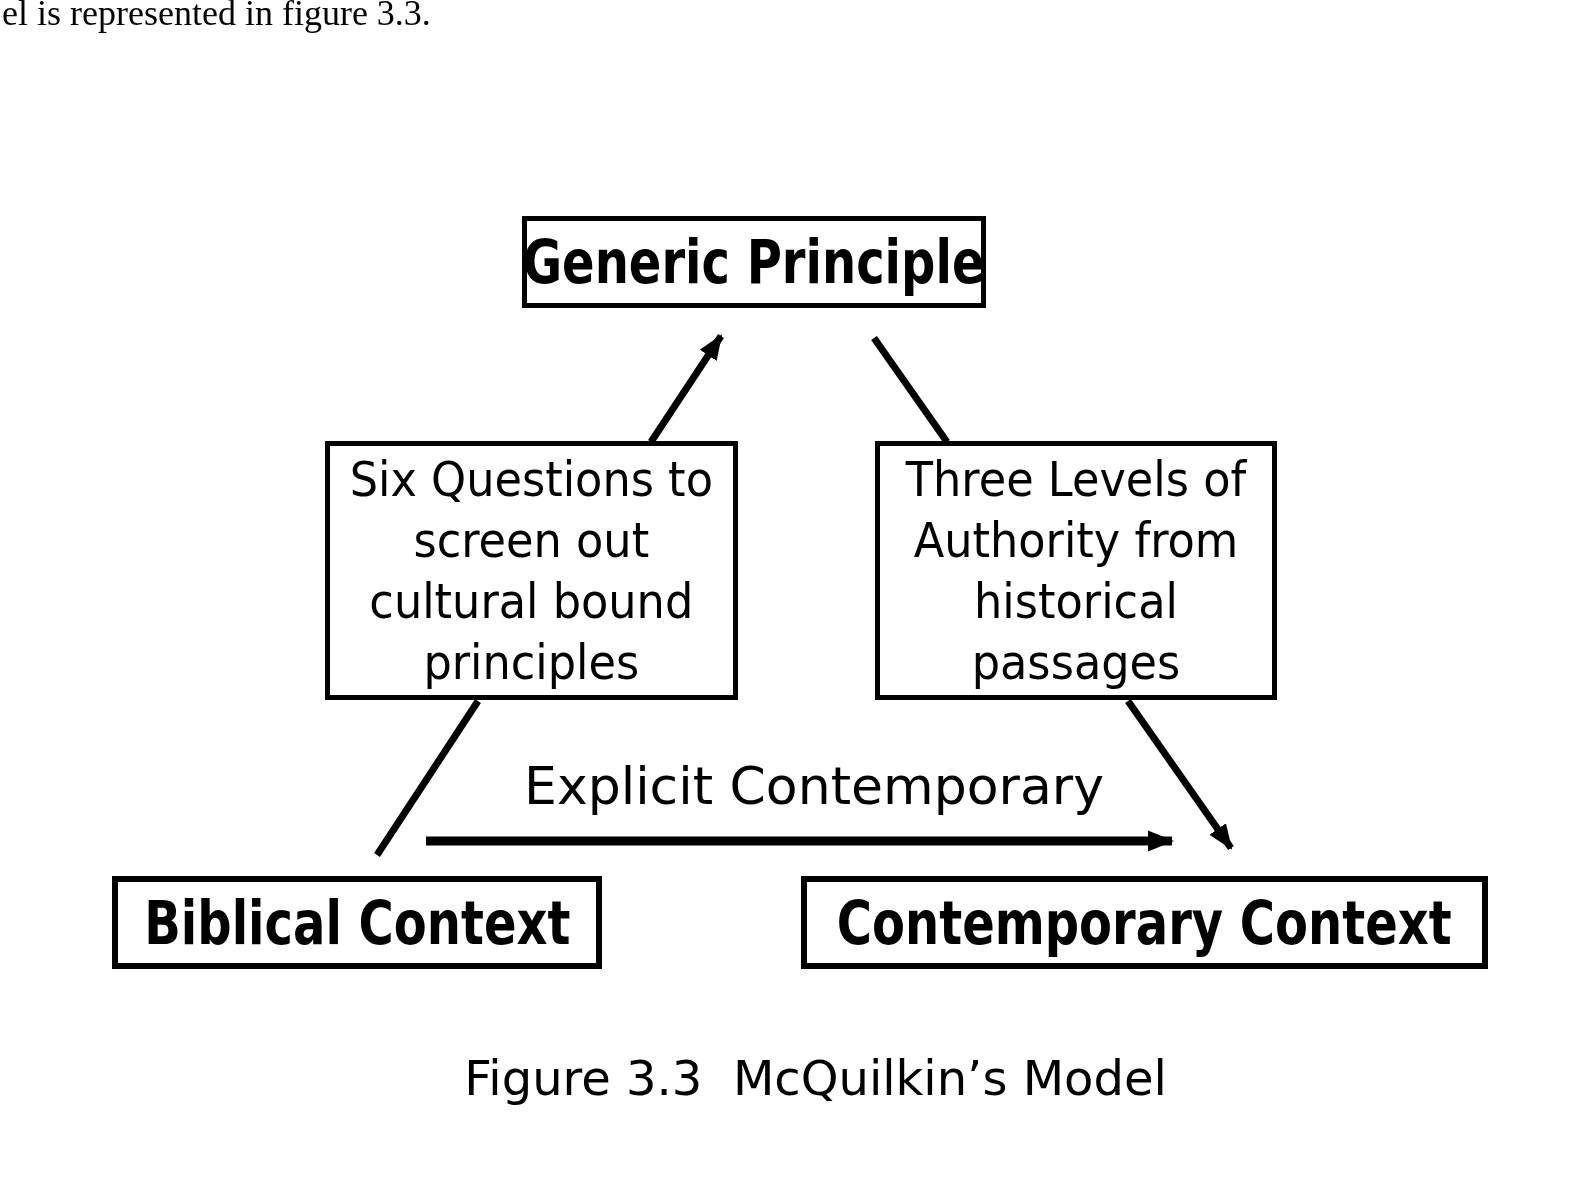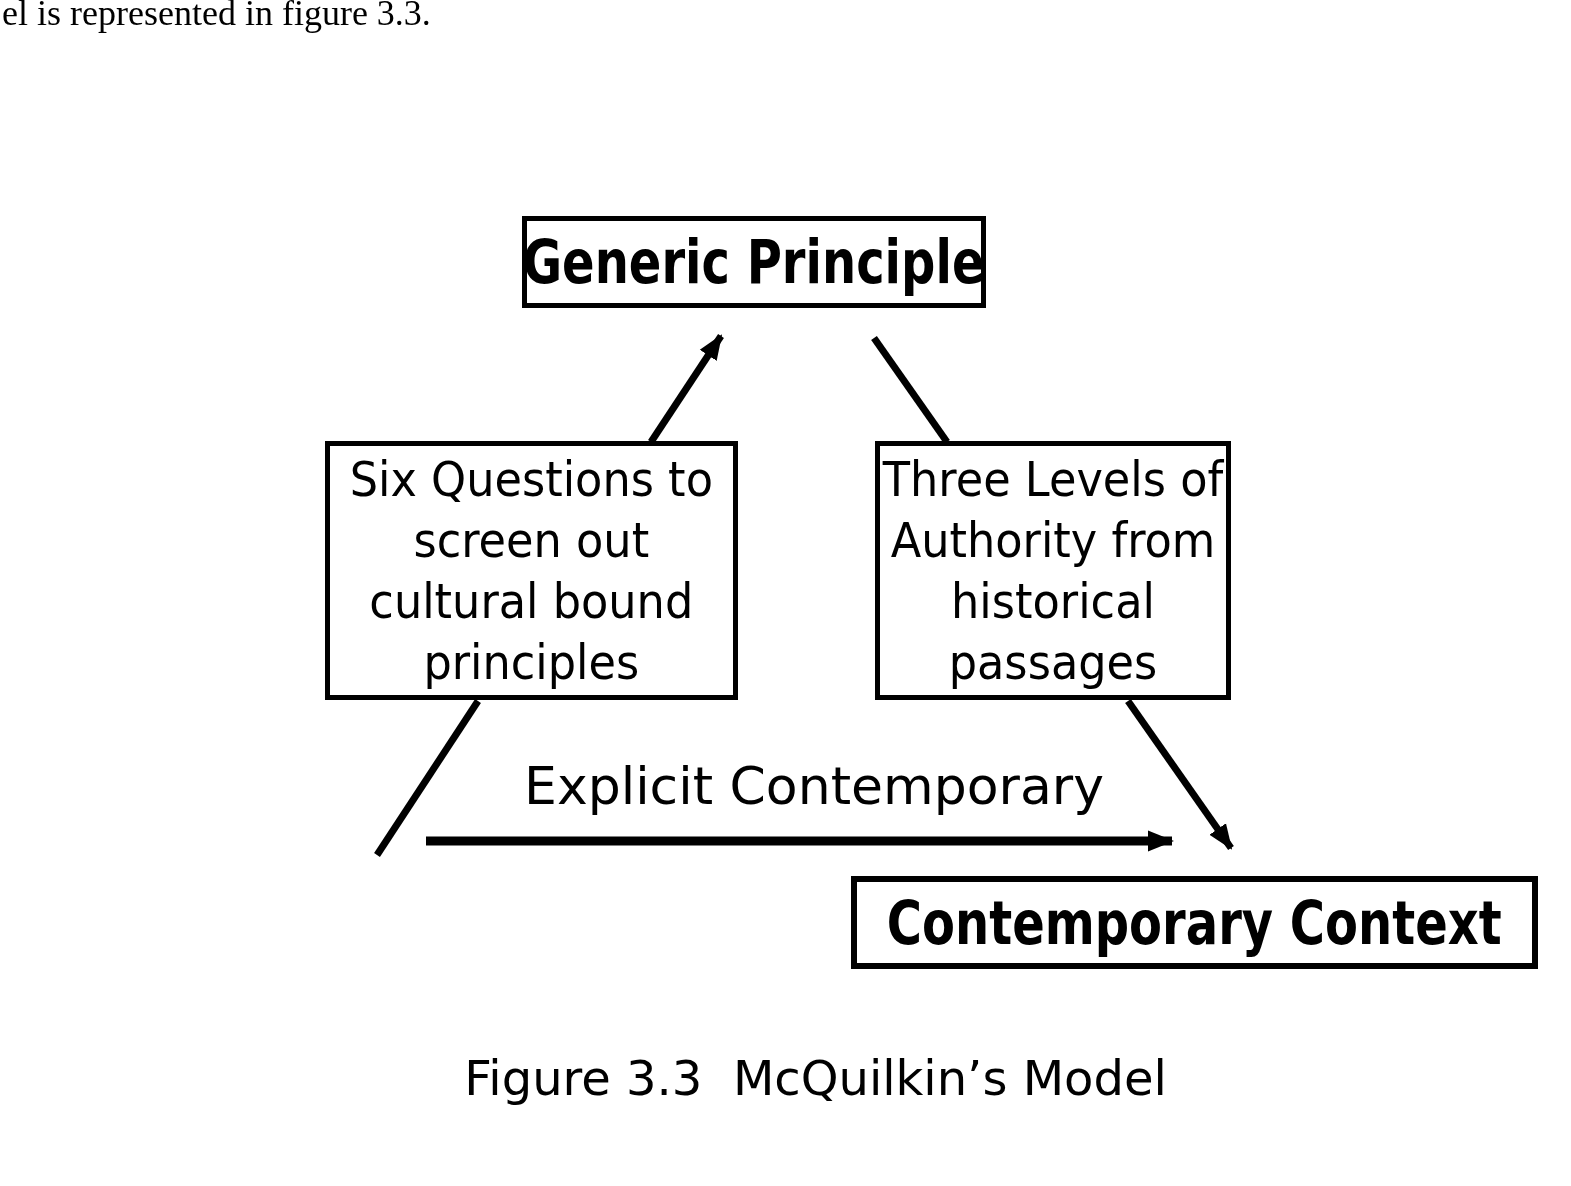--- a/index.html
+++ b/index.html
@@ -50,23 +50,23 @@
   .box-text {
     font-size: 48px;
     line-height: 61px;
     display: inline-block;
     transform: scaleX(0.93);
     transform-origin: 50% 50%;
   }
   .box-text span { display: block; white-space: nowrap; }
   #box-generic      { left: 522px; top: 216px; width: 464px; height: 92px; }
   #box-six          { left: 325px; top: 441px; width: 413px; height: 259px; }
-  #box-three        { left: 875px; top: 441px; width: 356px; height: 259px; }
+  #box-three        { left: 875px; top: 441px; width: 402px; height: 259px; }
   #box-biblical     { left: 112px; top: 876px; width: 490px; height: 93px; border-width: 6px; }
-  #box-contemporary { left: 851px; top: 876px; width: 687px; height: 93px; border-width: 6px; }
+  #box-contemporary { left: 801px; top: 876px; width: 687px; height: 93px; border-width: 6px; }
   .edge-label {
     position: absolute;
     z-index: 2;
     left: 514px;
     top: 756px;
     width: 600px;
     text-align: center;
     font-size: 52px;
     white-space: pre;
   }
@@ -124,20 +124,23 @@
 
   <div class="dbox" id="box-three">
     <div class="box-text">
       <span>Three Levels of</span>
       <span>Authority from</span>
       <span>historical</span>
       <span>passages</span>
     </div>
   </div>
 
+  <div class="dbox" id="box-biblical">
+    <span class="bold-label">Biblical Context</span>
+  </div>
 
   <div class="dbox" id="box-contemporary">
     <span class="bold-label">Contemporary Context</span>
   </div>
 
   <div class="edge-label">Explicit Contemporary</div>
 
   <div class="caption">Figure 3.3  McQuilkin’s Model</div>
 
 </div>

